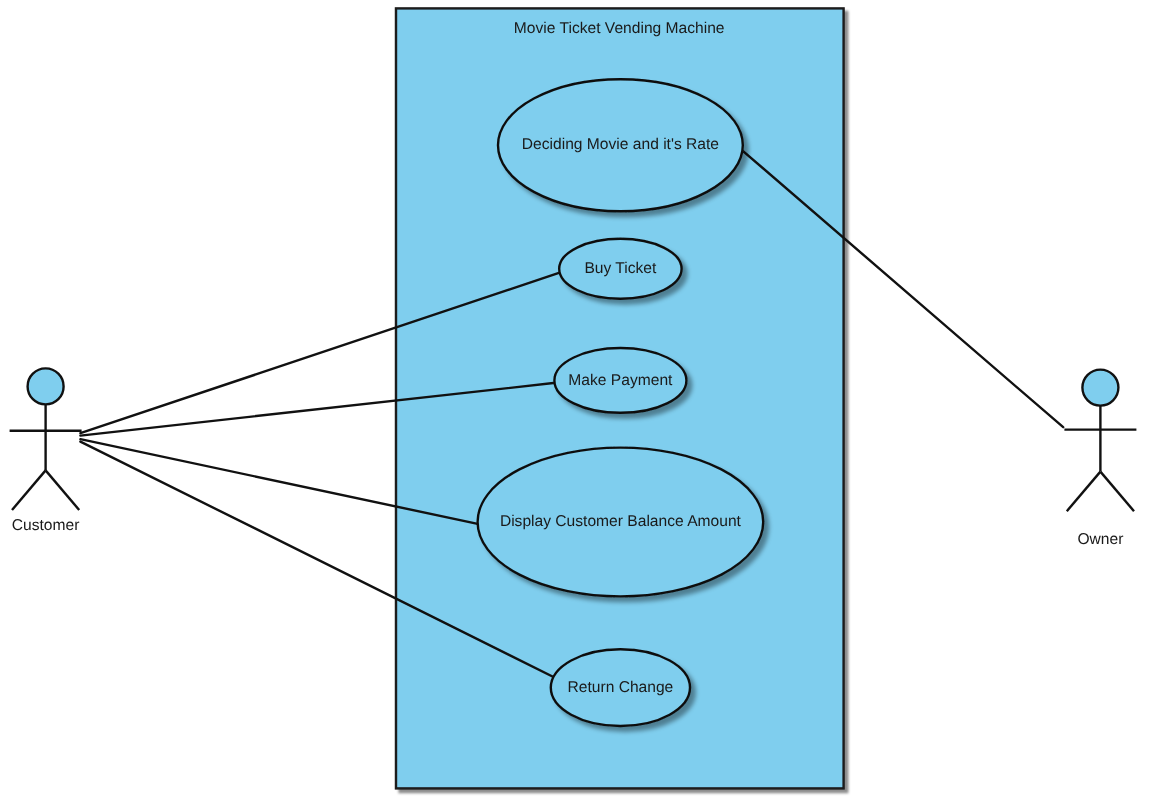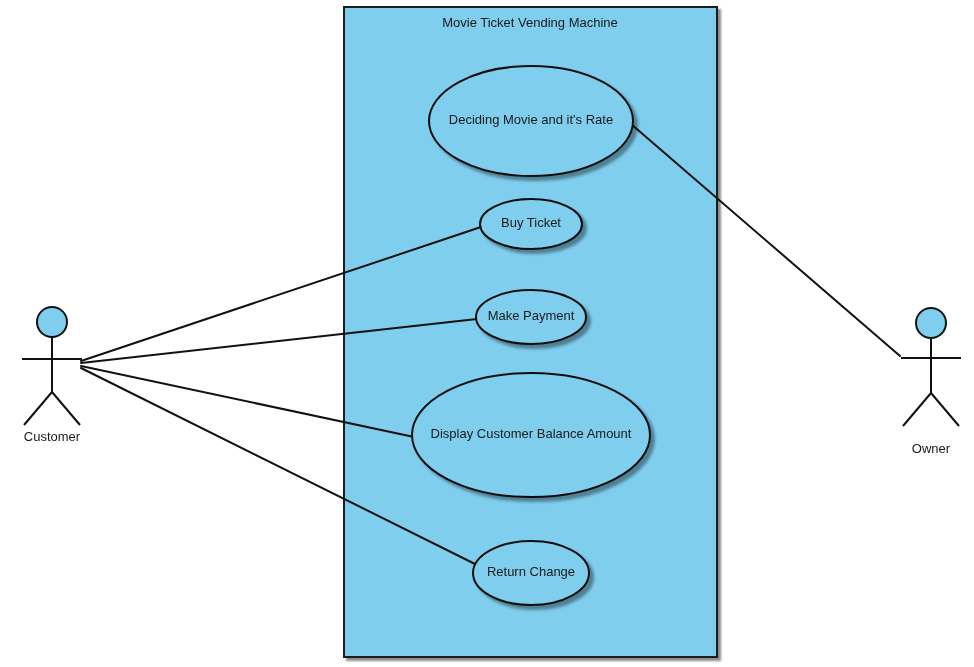--- a/index.html
+++ b/index.html
@@ -10,21 +10,20 @@
   body {
     width: 974px;
     height: 667px;
     font-family: "Liberation Sans", sans-serif;
     overflow: hidden;
   }
   #diagram-root {
     position: relative;
     width: 958px;
     height: 667px;
-    padding-left: 14px;
   }
   svg#usecase-svg {
     display: block;
     width: 974px;
     height: 667px;
   }
   .boundary-rect {
     fill: #7FCEEE;
     stroke: #1a1a1a;
     stroke-width: 2;

